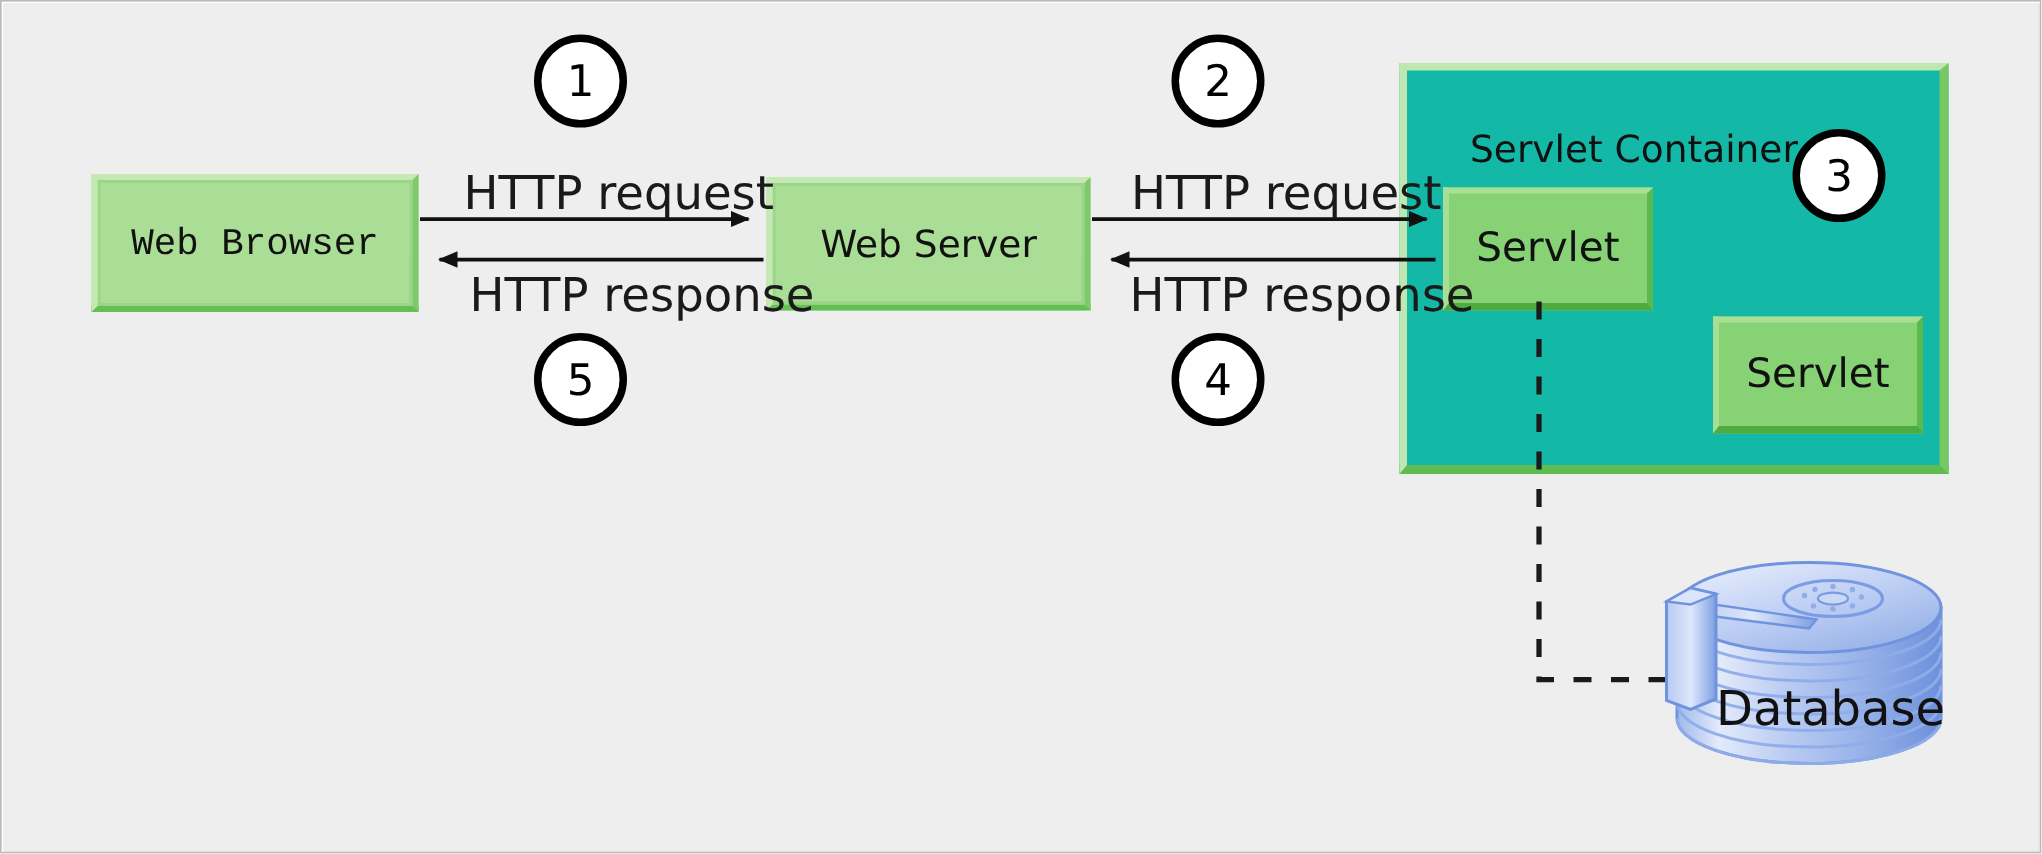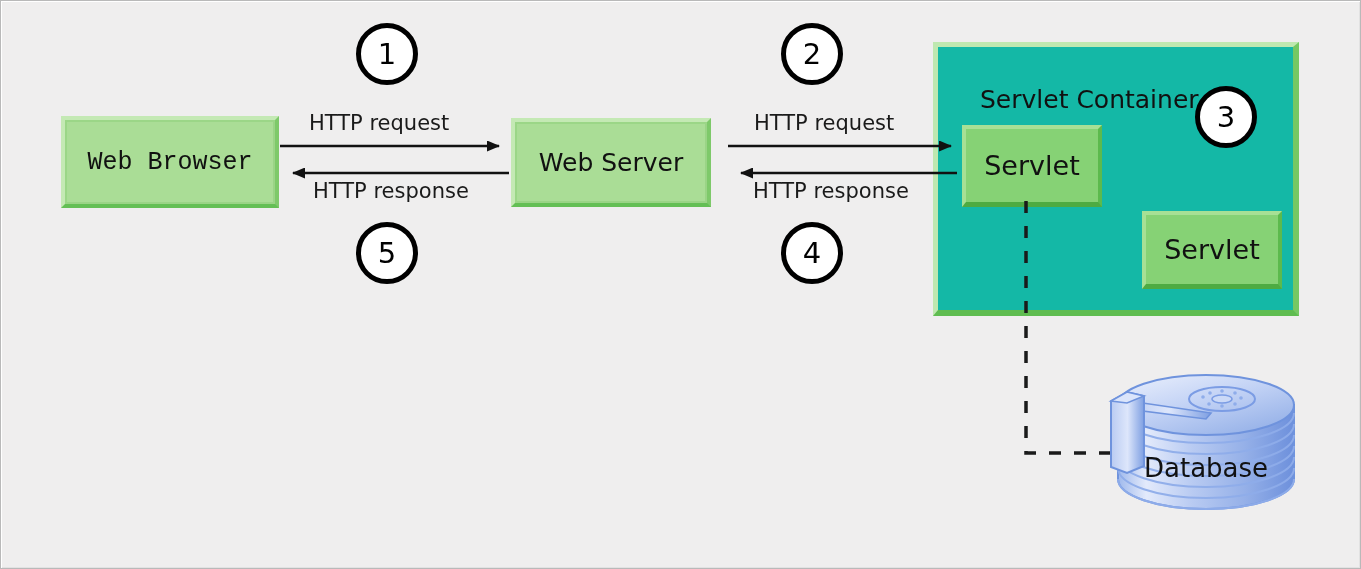--- a/index.html
+++ b/index.html
@@ -93,52 +93,52 @@
     align-items: center;
     justify-content: center;
     font-size: 29px;
     color: #000000;
     line-height: 1;
   }
 
   
   .arrow-label {
     position: absolute;
-    font-size: 21px;
+    font-size: 31px;
     color: #1a1a1a;
     white-space: nowrap;
     text-align: right;
   }
 
   
   .svg-layer {
     position: absolute;
     left: 0; top: 0;
     width: 1361px;
     height: 569px;
     pointer-events: none;
   }
   .db-label {
     position: absolute;
-    font-size: 26px;
+    font-size: 32px;
     color: #111111;
     white-space: nowrap;
   }
 </style>
 </head>
 <body>
 
 <div id="stage">
 
   <div class="gbox node" style="left:60px; top:115px; width:218px; height:92px;font-family:Liberation Mono, monospace;">
     <span class="inner-edge"></span>
     <span class="lbl">Web Browser</span>
   </div>
 
-  <div class="gbox node" style="left:510px; top:117px; width:200px; height:89px;">
+  <div class="gbox node" style="left:510px; top:117px; width:216px; height:89px;">
     <span class="inner-edge"></span>
     <span class="lbl">Web Server</span>
   </div>
 
   <div class="gbox container-box" style="left:932px; top:41px; width:366px; height:274px;">
     <span class="container-title" style="left:42px; top:38px;">Servlet Container</span>
 
     <div class="gbox servlet" style="left:24px; top:78px; width:140px; height:82px;">
       <span class="lbl">Servlet</span>
     </div>

